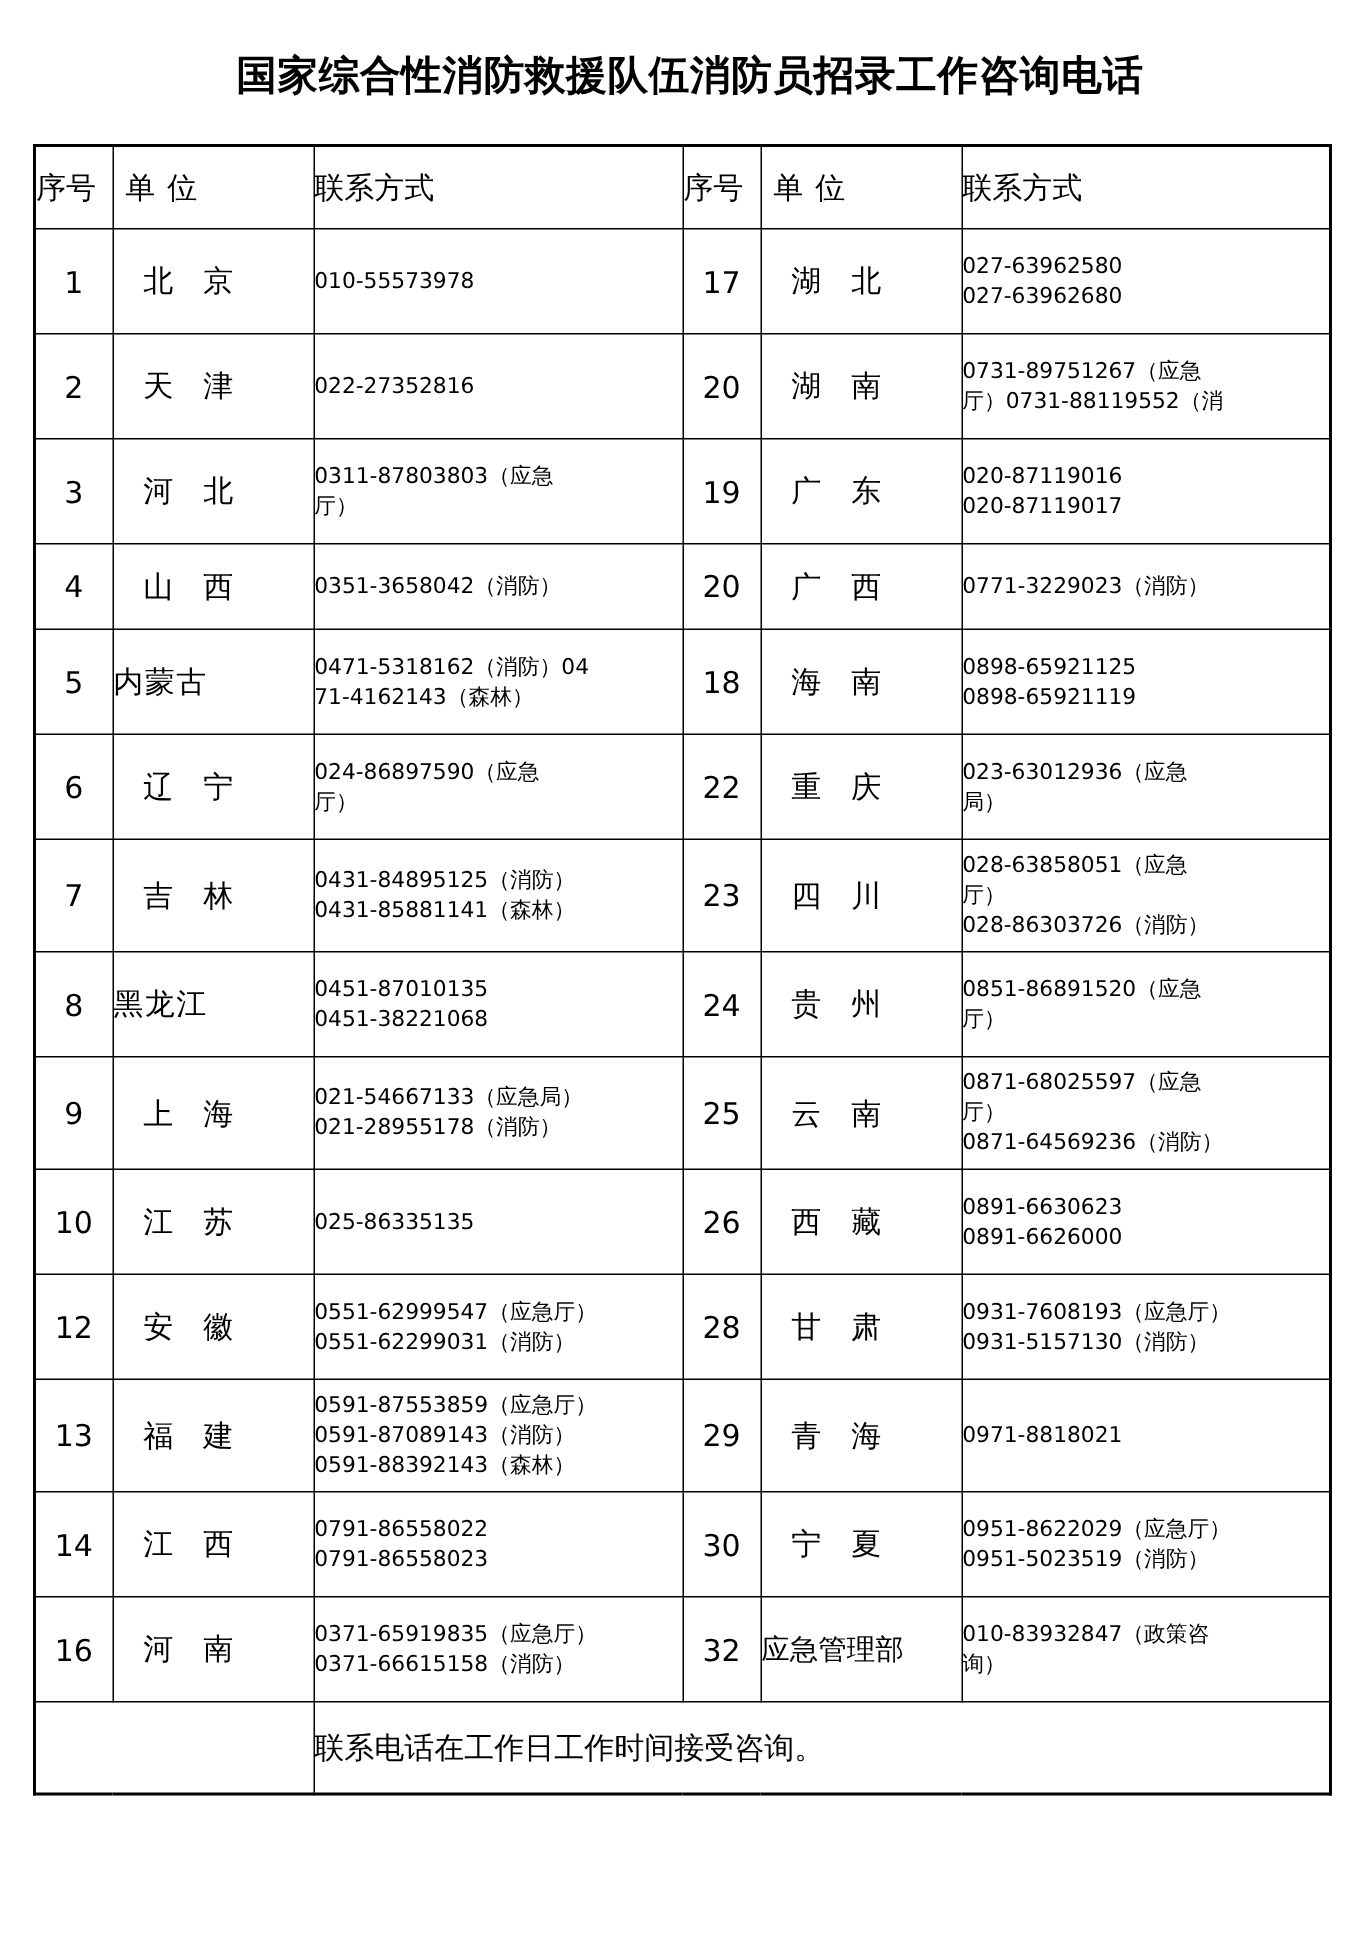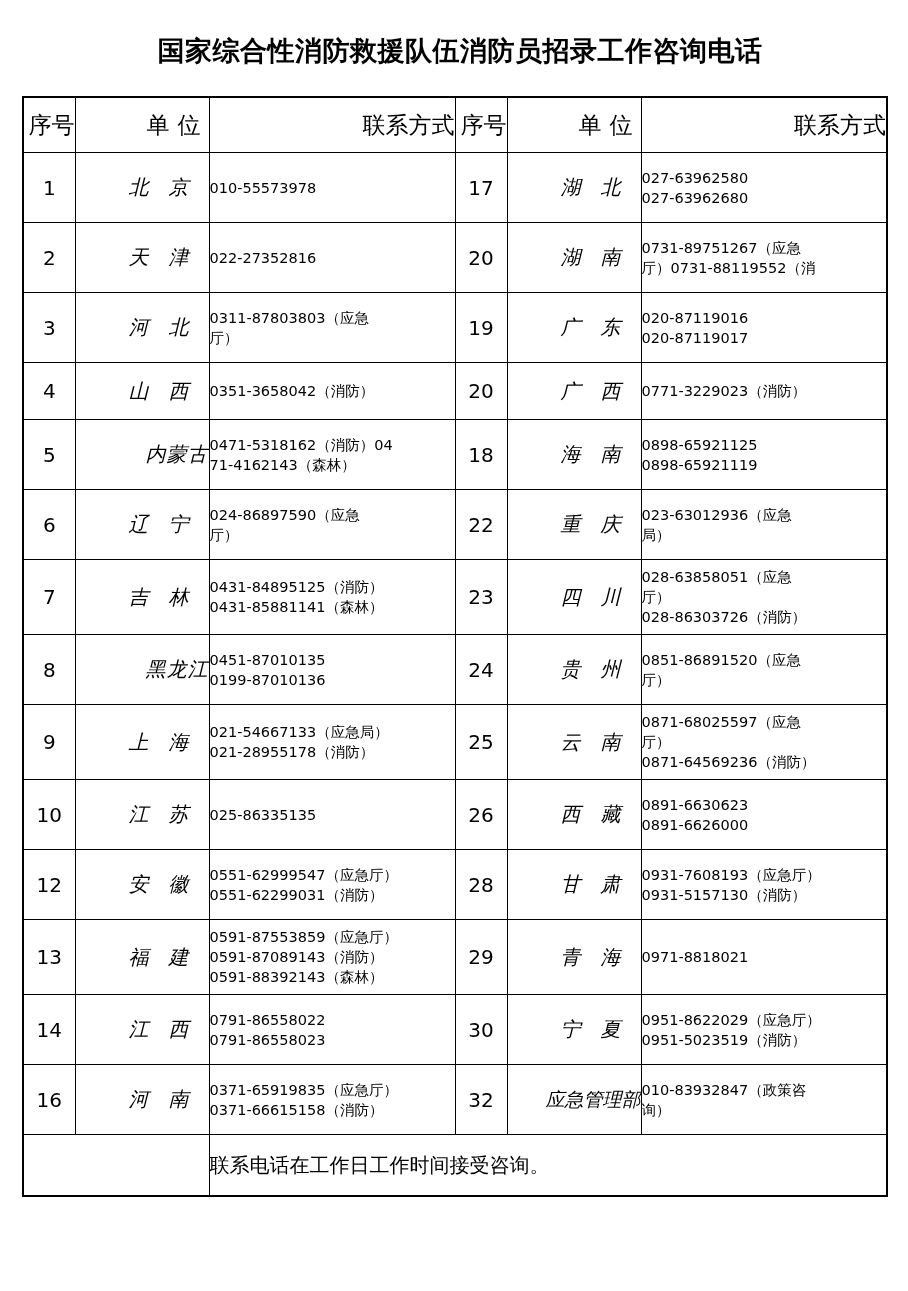--- a/index.html
+++ b/index.html
@@ -52,37 +52,36 @@
     vertical-align: middle;
     overflow: hidden;
   }
   
   col.c-seq  { width: 52px; }
   col.c-unit { width: 134px; }
   col.c-tel  { width: 246px; }
 
   .hdr td {
     height: 54px;
-    text-align: right;
-    font-size: 23px;
+    text-align: left;
+    font-size: 20px;
     font-weight: normal;
   }
   .hdr .sp {
     letter-spacing: 8px;
     padding-left: 8px;
   }
   td.seq {
     text-align: center;
     font-size: 20px;
     font-family: "DejaVu Sans", "Liberation Sans", sans-serif;
   }
   td.unit {
-    text-align: right;
-    font-size: 20px;
-    font-style: italic;
+    text-align: left;
+    font-size: 20px;
   }
   td.unit .n2 {
     letter-spacing: 20px;
     padding-left: 20px;
     display: inline-block;
   }
   td.unit .n3 {
     letter-spacing: 1px;
     display: inline-block;
   }
@@ -240,21 +239,21 @@
               <span class="line">028-63858051（应急</span>
               <span class="line">厅）</span>
               <span class="line">028-86303726（消防）</span>
             </td>
           </tr>
           <tr class="r-h2">
             <td class="seq">8</td>
             <td class="unit"><span class="n3">黑龙江</span></td>
             <td class="tel">
               <span class="line">0451-87010135</span>
-              <span class="line">0199-87010136</span>
+              <span class="line">0451-38221068</span>
             </td>
             <td class="seq">24</td>
             <td class="unit"><span class="n2">贵州</span></td>
             <td class="tel">
               <span class="line">0851-86891520（应急</span>
               <span class="line">厅）</span>
             </td>
           </tr>
           <tr class="r-h3">
             <td class="seq">9</td>

